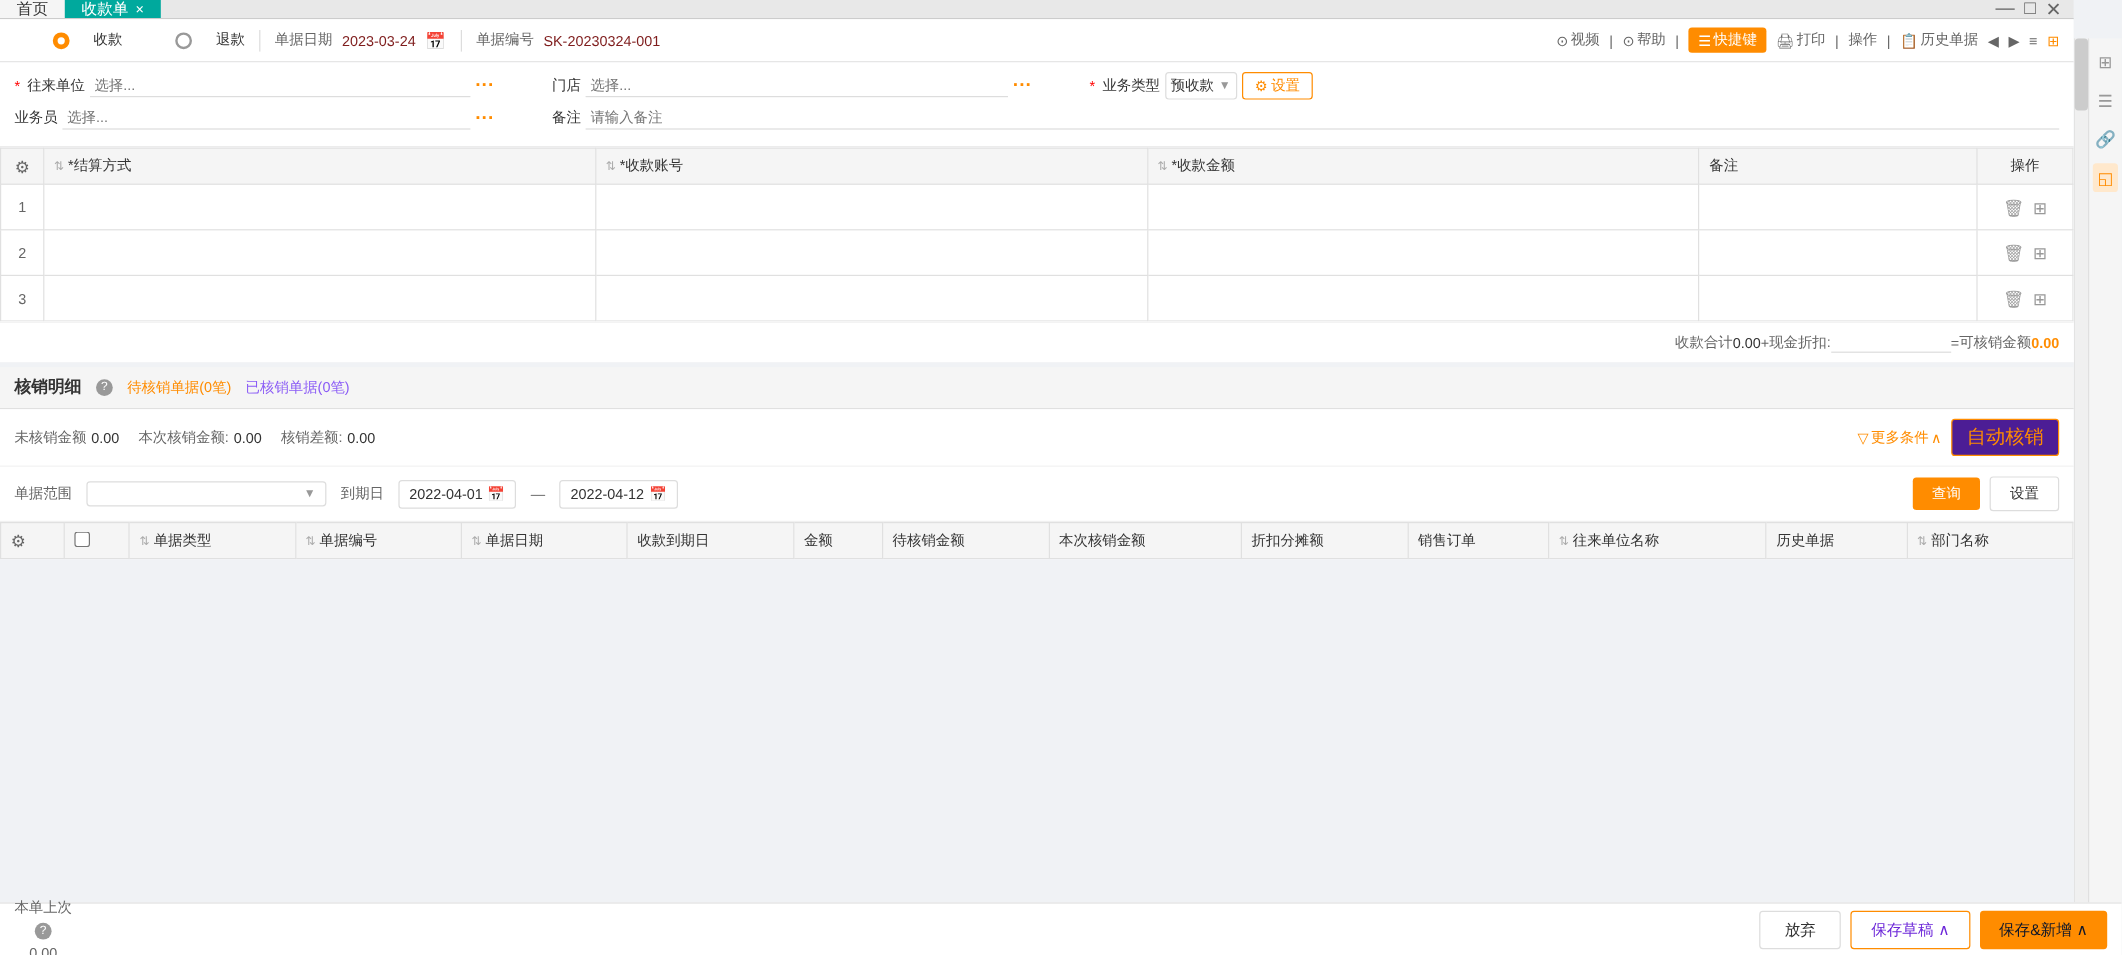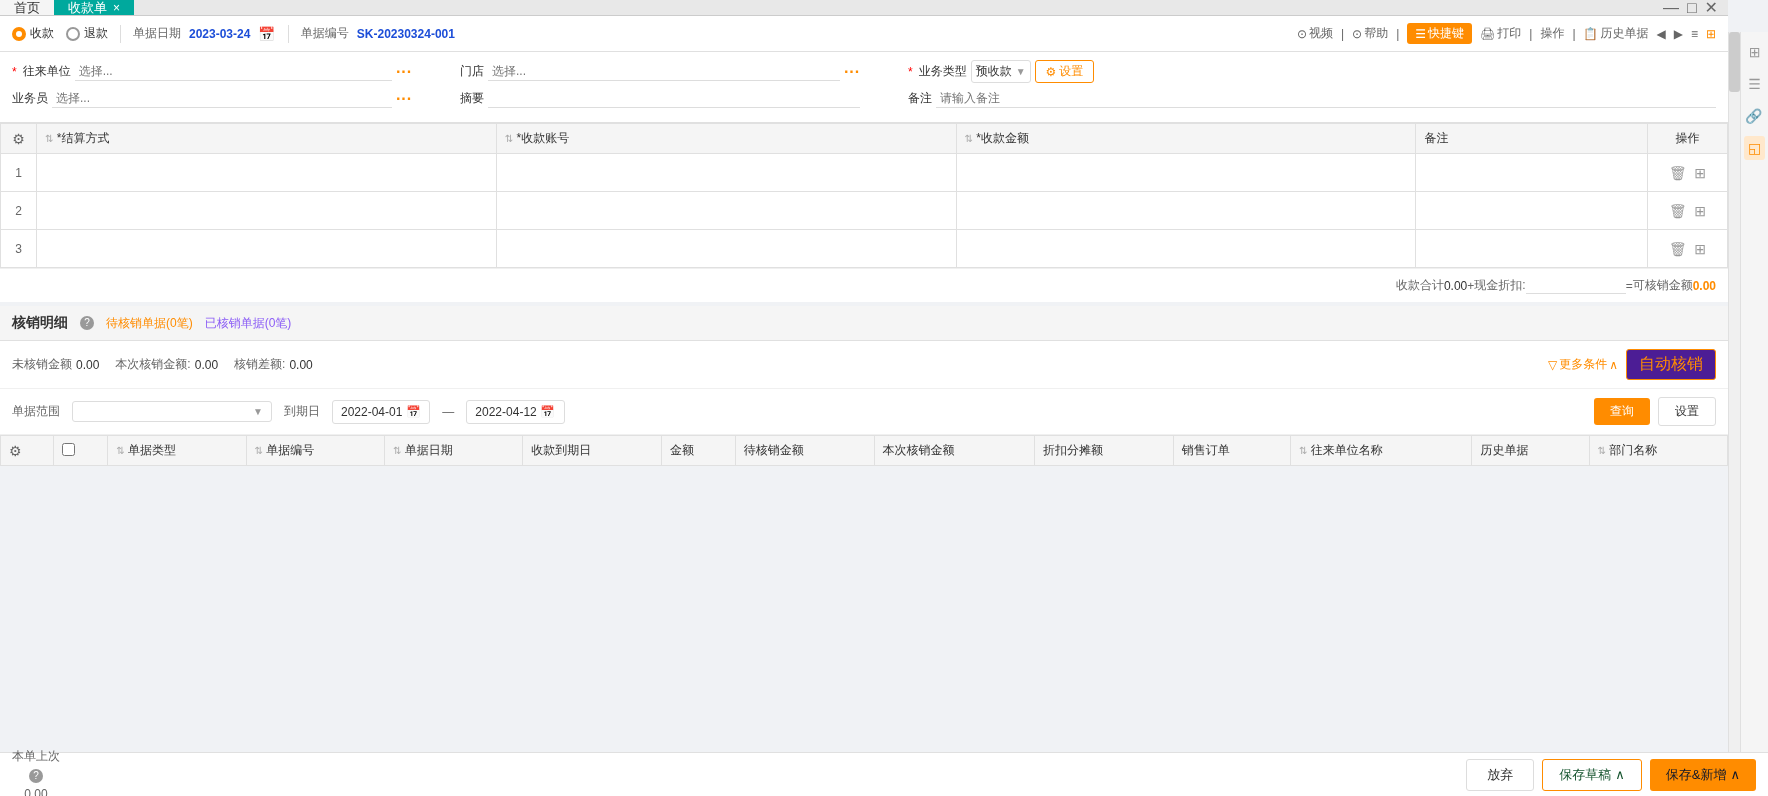--- a/index.html
+++ b/index.html
@@ -20,27 +20,27 @@
     }
     .tab-close { font-size: 12px; cursor: pointer; }
     .tab-bar-right { margin-left: auto; display: flex; align-items: center; gap: 8px; padding-right: 10px; color: #666; font-size: 16px; cursor: pointer; }
 
     
     .toolbar {
       display: flex; align-items: center; background: #fff; height: 36px;
       padding: 0 12px; border-bottom: 1px solid #e0e0e0; gap: 8px;
     }
     .radio-group { display: flex; align-items: center; gap: 12px; }
-    .radio-item { display: flex; align-items: center; gap: 4px; cursor: pointer; }
+    .radio-item { display: flex; align-items: center; gap: 20px; cursor: pointer; margin-left: 32px; }
     .radio-dot { width: 14px; height: 14px; border-radius: 50%; border: 2px solid #ff8c00; background: #ff8c00; display: flex; align-items: center; justify-content: center; }
     .radio-dot-inner { width: 6px; height: 6px; border-radius: 50%; background: #fff; }
     .radio-empty { width: 14px; height: 14px; border-radius: 50%; border: 2px solid #999; background: #fff; }
     .divider-v { width: 1px; height: 18px; background: #ddd; margin: 0 4px; }
     .toolbar-label { color: #666; }
-    .toolbar-value { color: #1d4ed8; font-weight: 700; }
+    .toolbar-value { color: #7f1d1d; font-weight: 400; }
     .cal-icon { color: #ff8c00; cursor: pointer; font-size: 14px; }
     .toolbar-right { margin-left: auto; display: flex; align-items: center; gap: 8px; color: #666; font-size: 12px; }
     .toolbar-right-item { display: flex; align-items: center; gap: 2px; cursor: pointer; }
     .icon-orange { color: #ff8c00; }
     .btn-settings {
       background: #fff; border: 1px solid #ff8c00; color: #ff8c00;
       border-radius: 3px; padding: 2px 10px; cursor: pointer; font-size: 12px;
       display: flex; align-items: center; gap: 3px;
     }
     .btn-panel-active { background: #ff8c00; color: #fff; border-radius: 3px; padding: 2px 8px; font-size: 12px; }
@@ -160,21 +160,21 @@
       display: flex; align-items: center; padding: 8px 12px; gap: 8px;
       height: 44px;
     }
     .footer-left { display: flex; align-items: center; gap: 4px; color: #666; flex-direction: column; }
     .footer-right { margin-left: auto; display: flex; gap: 8px; }
     .btn-abandon {
       background: #fff; border: 1px solid #ddd; color: #333;
       border-radius: 3px; padding: 6px 20px; cursor: pointer; font-size: 13px;
     }
     .btn-draft {
-      background: #fff; border: 1px solid #ff8c00; color: #14532d;
+      background: #fff; border: 1px solid #ff8c00; color: #6d28d9;
       border-radius: 3px; padding: 6px 16px; cursor: pointer; font-size: 13px;
       display: flex; align-items: center; gap: 4px;
     }
     .btn-save {
       background: #ff8c00; border: none; color: #0f172a;
       border-radius: 3px; padding: 6px 16px; cursor: pointer; font-size: 13px;
       display: flex; align-items: center; gap: 4px;
     }
 
     
@@ -309,24 +309,20 @@
       </div>
     </div>
     <div class="form-row">
 
       <div class="form-col" style="max-width:400px;">
         <span class="form-label">业务员</span>
         <input class="form-input" style="width: 210px;" placeholder="选择...">
         <span class="form-ellipsis">···</span>
       </div>
 
-      <div class="form-col" style="margin-left:40px; max-width:400px;">
-        <span class="form-label">摘要</span>
-        <input class="form-input" style="width: 300px;">
-      </div>
 
       <div class="form-col" style="margin-left:40px; flex:1;">
         <span class="form-label">备注</span>
         <input class="form-input" style="flex: 1 1 0%;" placeholder="请输入备注">
       </div>
     </div>
   </div>
 
   <div class="table-wrapper">
     <div class="table-container">

